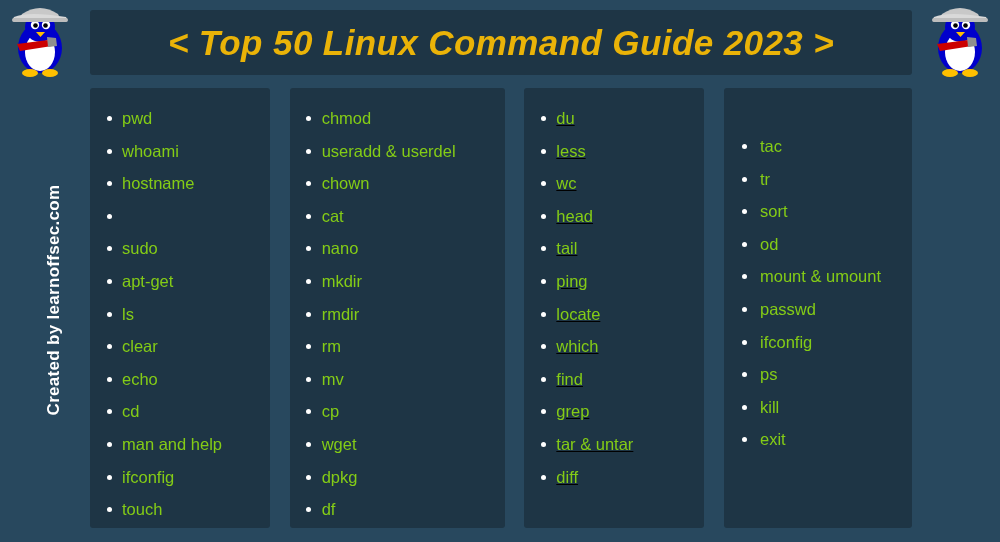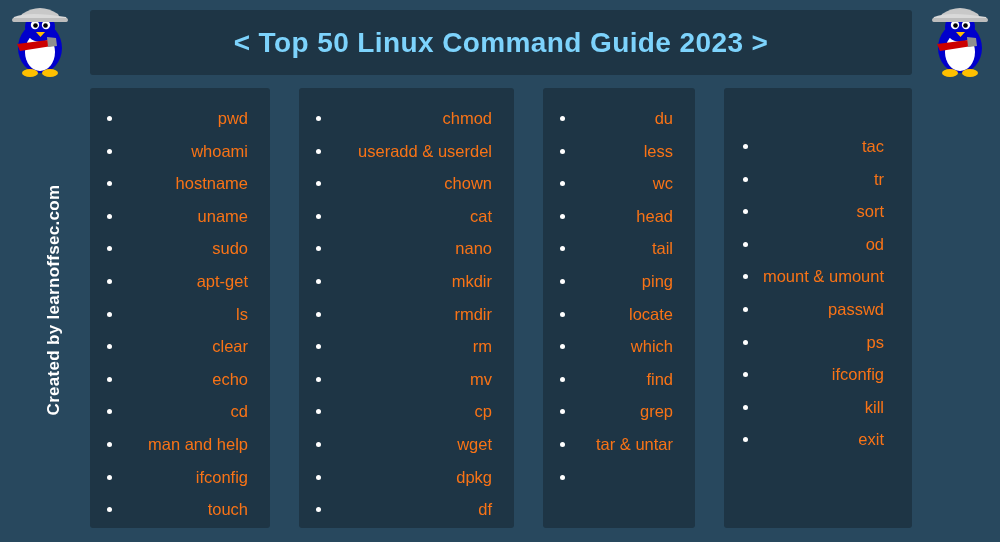--- a/index.html
+++ b/index.html
@@ -40,26 +40,27 @@
     width: 822px;
     height: 65px;
     background: #1e3545;
     border-radius: 3px;
     display: flex;
     align-items: center;
     justify-content: center;
     box-sizing: border-box;
   }
   #title-text {
-    color: #7dd3fc;
-    font-size: 28px;
+    color: #eab308;
+    font-size: 35px;
     font-weight: bold;
     letter-spacing: 0.4px;
     white-space: nowrap;
     font-family: "Liberation Sans", sans-serif;
+    font-style: italic;
   }
 
   
   #credit {
     position: absolute;
     left: -66px;
     top: 290px;
     width: 240px;
     text-align: center;
     transform: rotate(-90deg);
@@ -83,21 +84,21 @@
   .card {
     background: #1e3545;
     border-radius: 3px;
     box-sizing: border-box;
     padding: 14px 6px 10px 6px;
     height: 440px;
     overflow: hidden;
   }
   .card.c0 { width: 180px; }
   .card.c1 { width: 215px; }
-  .card.c2 { width: 152px; }
+  .card.c2 { width: 180px; text-decoration: underline; }
   .card.c3 { width: 188px; }
 
   .cmd-list {
     list-style: none;
     margin: 0;
     padding: 0;
   }
   .cmd-item {
     display: flex;
     align-items: flex-start;
@@ -118,22 +119,22 @@
     content: "";
     display: inline-block;
     width: 5px;
     height: 5px;
     border-radius: 50%;
     background: #ffffff;
     vertical-align: middle;
   }
   .cmd-label {
     flex: 1 1 auto;
-    text-align: right;
-    color: #f97316;
+    text-align: left;
+    color: #84cc16;
     font-size: 16.5px;
     line-height: 32.6px;
     padding-right: 16px;
     word-break: break-word;
   }
   .card.c3 .cmd-label { padding-right: 22px; }
   .card.c3 .bullet    { width: 30px; }
 
   
   .top-spacer { height: 28px; }
@@ -200,21 +201,20 @@
           <li class="cmd-item">
             <span class="bullet"></span>
             <span class="cmd-label">whoami</span>
           </li>
           <li class="cmd-item">
             <span class="bullet"></span>
             <span class="cmd-label">hostname</span>
           </li>
           <li class="cmd-item">
             <span class="bullet"></span>
-            <span class="cmd-label">uname</span>
           </li>
           <li class="cmd-item">
             <span class="bullet"></span>
             <span class="cmd-label">sudo</span>
           </li>
           <li class="cmd-item">
             <span class="bullet"></span>
             <span class="cmd-label">apt-get</span>
           </li>
           <li class="cmd-item">
@@ -346,20 +346,21 @@
           <li class="cmd-item">
             <span class="bullet"></span>
             <span class="cmd-label">grep</span>
           </li>
           <li class="cmd-item">
             <span class="bullet"></span>
             <span class="cmd-label">tar &amp; untar</span>
           </li>
           <li class="cmd-item">
             <span class="bullet"></span>
+            <span class="cmd-label">diff</span>
           </li>
         </ul>
     </div>
 
     <div class="card c3">
       <div class="top-spacer"></div>
       <ul class="cmd-list">
           <li class="cmd-item">
             <span class="bullet"></span>
             <span class="cmd-label">tac</span>
@@ -379,25 +380,25 @@
           <li class="cmd-item">
             <span class="bullet"></span>
             <span class="cmd-label">mount &amp; umount</span>
           </li>
           <li class="cmd-item">
             <span class="bullet"></span>
             <span class="cmd-label">passwd</span>
           </li>
           <li class="cmd-item">
             <span class="bullet"></span>
+            <span class="cmd-label">ifconfig</span>
+          </li>
+          <li class="cmd-item">
+            <span class="bullet"></span>
             <span class="cmd-label">ps</span>
-          </li>
-          <li class="cmd-item">
-            <span class="bullet"></span>
-            <span class="cmd-label">ifconfig</span>
           </li>
           <li class="cmd-item">
             <span class="bullet"></span>
             <span class="cmd-label">kill</span>
           </li>
           <li class="cmd-item">
             <span class="bullet"></span>
             <span class="cmd-label">exit</span>
           </li>
         </ul>

